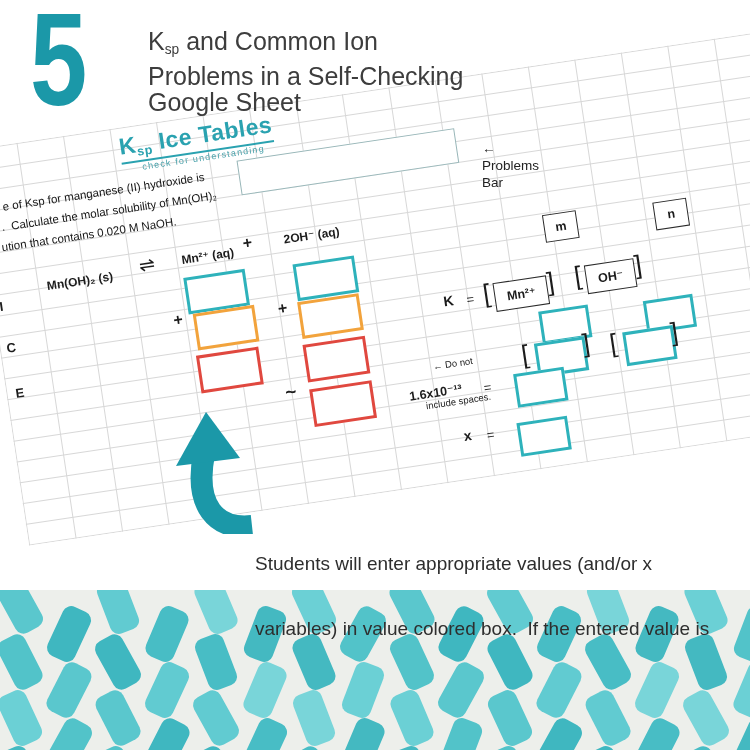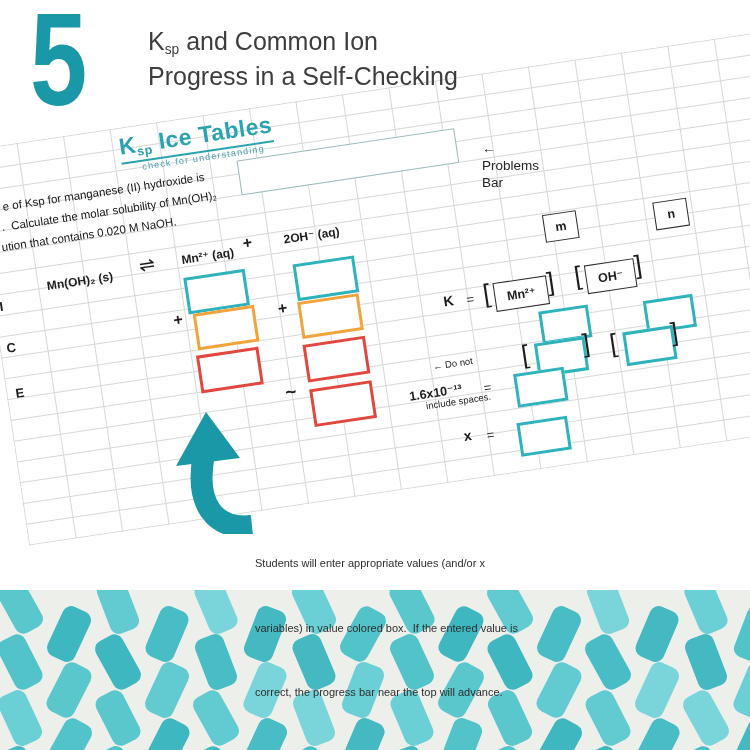--- a/index.html
+++ b/index.html
@@ -33,36 +33,37 @@
   .box.black{border:1.5px solid #2b2b2b;display:flex;align-items:center;justify-content:center;
              font-size:12.5px;font-weight:600;}
   .bracket{font-size:26px;font-weight:400;color:#1c1c1c;line-height:30px;}
   .kpart{font-size:13px;}
   .kbold{font-size:14px;font-weight:700;}
   .note{font-size:9.5px;line-height:12.5px;text-align:center;color:#222;}
   
   .progress-note{position:absolute;left:482px;top:140px;font-size:13.5px;line-height:17px;
                  color:#222;z-index:6;}
   .arrow{position:absolute;left:168px;top:408px;z-index:6;}
-  .caption{position:absolute;left:255px;top:510px;font-size:11px;line-height:21.5px;
+  .caption{position:absolute;left:255px;top:510px;font-size:19px;line-height:21.5px;
            color:#2e2e2e;z-index:6;white-space:pre;}
   
   .pattern{position:absolute;left:0;top:590px;width:750px;height:160px;z-index:3;}
   .pattern svg{display:block;}
 </style>
 </head>
 <body>
 
 <div class="canvas">
 
   <div class="big-number">5</div>
 
   <div class="promo-title">
     <div><span>K</span><span class="subsc">sp</span><span> and Common Ion</span></div>
-    <div>Progress in a Self-Checking</div>
+    <div>Problems in a Self-Checking</div>
+    <div>Google Sheet</div>
   </div>
 
   <div class="sheet">
 
     <div class="abs sheet-title" style="left:148px;top:6px;"><span>K</span><span class="subsc">sp</span><span> Ice Tables</span></div>
     <div class="abs sheet-sub" style="left:168px;top:37px;">check for understanding</div>
 
     <div class="box progress-box" style="left:262px;top:50px;width:218px;height:33px;"></div>
 
     <div class="abs prob" style="left:24px;top:55px;">e of Ksp for manganese (II) hydroxide is</div>
@@ -136,21 +137,20 @@
   </div>
 
   <svg class="arrow" width="120" height="126" viewBox="0 0 120 126">
     <path d="M 84 118 C 48 122, 26 98, 36 46" fill="none" stroke="#1b98a8" stroke-width="22"></path>
     <polygon points="38,4 8,58 72,50" fill="#1b98a8"></polygon>
   </svg>
 
   <div class="caption">
     <div>Students will enter appropriate values (and/or x</div>
     <div>variables) in value colored box.  If the entered value is</div>
-    <div>correct, the progress bar near the top will advance.</div>
   </div>
 
   <div class="pattern" style="background: rgb(237, 239, 235);">
     <svg id="pattern-svg" width="750" height="160">
         <rect x="-15" y="-27" width="30" height="54" rx="9" fill="#5ac7cd" transform="translate(20,16) rotate(-29)"></rect>
         <rect x="-15" y="-27" width="30" height="54" rx="9" fill="#52c3c9" transform="translate(20,72) rotate(-27)"></rect>
         <rect x="-15" y="-27" width="30" height="54" rx="9" fill="#6bd0d5" transform="translate(20,128) rotate(-25)"></rect>
         <rect x="-15" y="-27" width="30" height="54" rx="9" fill="#44b9c1" transform="translate(20,184) rotate(-23)"></rect>
         <rect x="-15" y="-27" width="30" height="54" rx="9" fill="#3fb7c0" transform="translate(69,44) rotate(25)"></rect>
         <rect x="-15" y="-27" width="30" height="54" rx="9" fill="#5ac7cd" transform="translate(69,100) rotate(27)"></rect>

